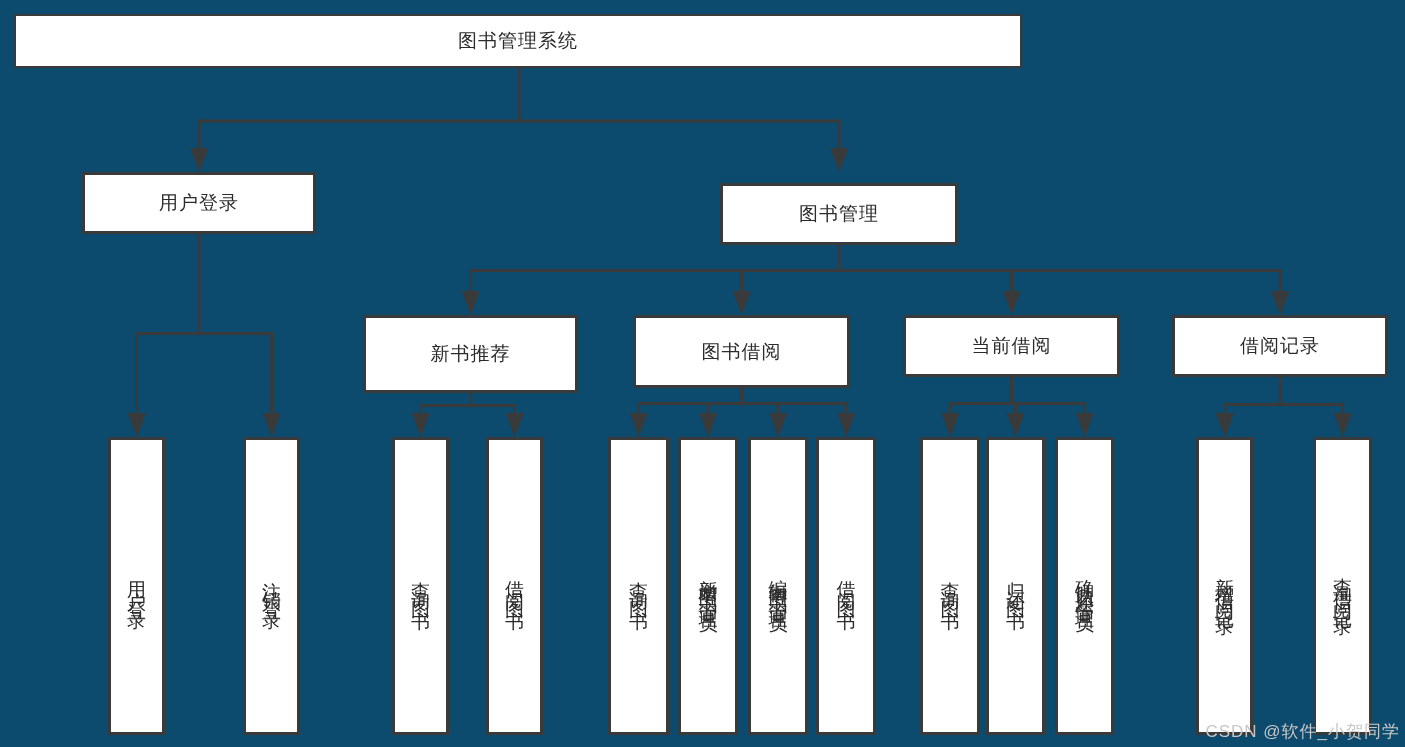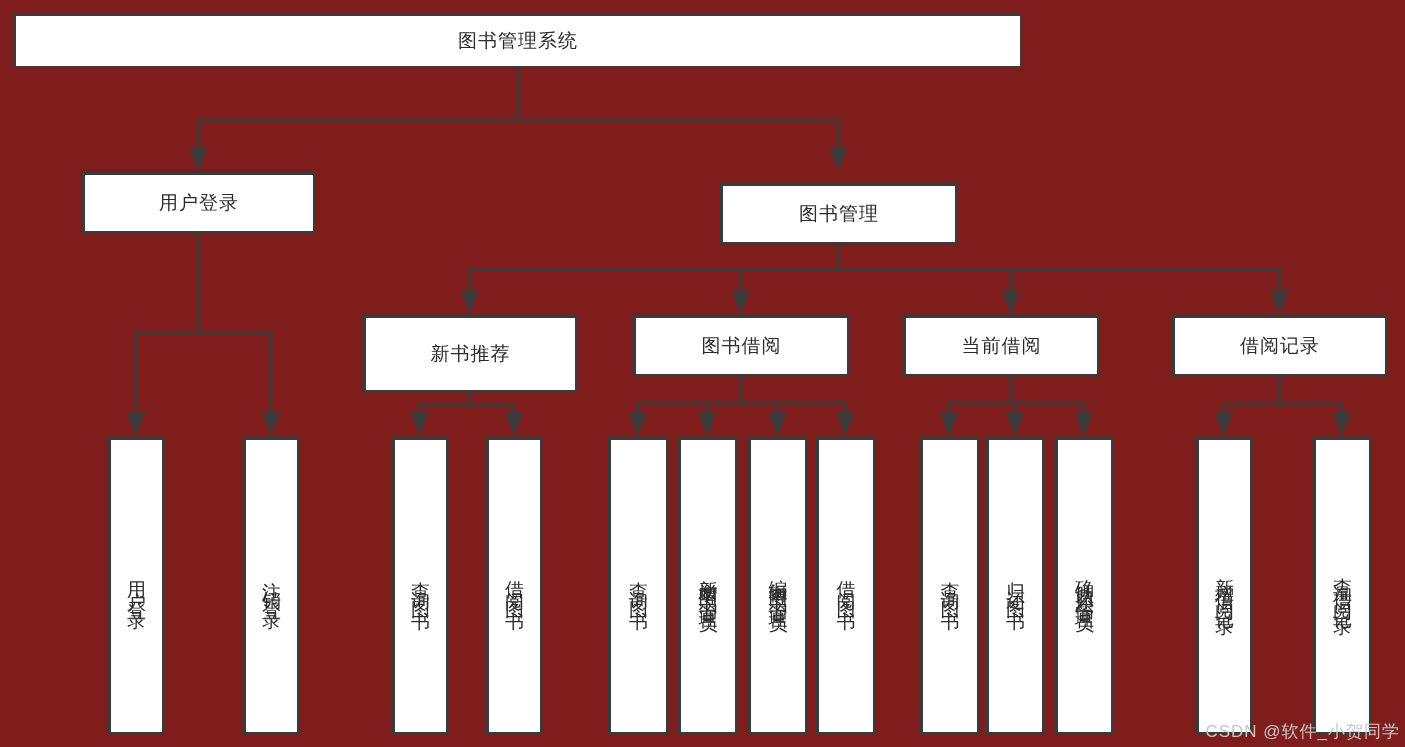--- a/index.html
+++ b/index.html
@@ -1,19 +1,19 @@
 <!DOCTYPE html>
 <html><head>
 <meta charset="utf-8">
 <style>
   html,body{margin:0;padding:0;background:#ffffff;}
   .stage{
     position:relative;
     width:1405px;height:747px;
-    background:#7f1d1d;
+    background:#0c4a6e;
     font-family:"Liberation Sans", sans-serif;
     overflow:hidden;
   }
   .stage svg.wires{position:absolute;left:0;top:0;width:1405px;height:747px;}
   .box{
     position:absolute;
     box-sizing:border-box;
     background:#ffffff;
     border:3px solid #3a3a3a;
     display:flex;align-items:center;justify-content:center;
@@ -104,24 +104,24 @@
   <div class="box" style="left:82px;top:172px;width:234px;height:62px;">
     <span class="hlabel">用户登录</span>
   </div>
   <div class="box" style="left:720px;top:172px;width:238px;height:62px;margin-top:11px;">
     <span class="hlabel">图书管理</span>
   </div>
 
   <div class="box" style="left:363px;top:315px;width:215px;height:78px;">
     <span class="hlabel">新书推荐</span>
   </div>
-  <div class="box" style="left:633px;top:315px;width:217px;height:62px;">
+  <div class="box" style="left:633px;top:315px;width:217px;height:73px;">
     <span class="hlabel">图书借阅</span>
   </div>
-  <div class="box" style="left:903px;top:315px;width:197px;height:62px;">
+  <div class="box" style="left:903px;top:315px;width:217px;height:62px;">
     <span class="hlabel">当前借阅</span>
   </div>
   <div class="box" style="left:1172px;top:315px;width:216px;height:62px;">
     <span class="hlabel">借阅记录</span>
   </div>
 
   <div class="box" style="left:108px;top:437px;width:57px;height:298px;">
     <span class="vlabel">用户登录</span>
   </div>
   <div class="box" style="left:243px;top:437px;width:57px;height:298px;">

